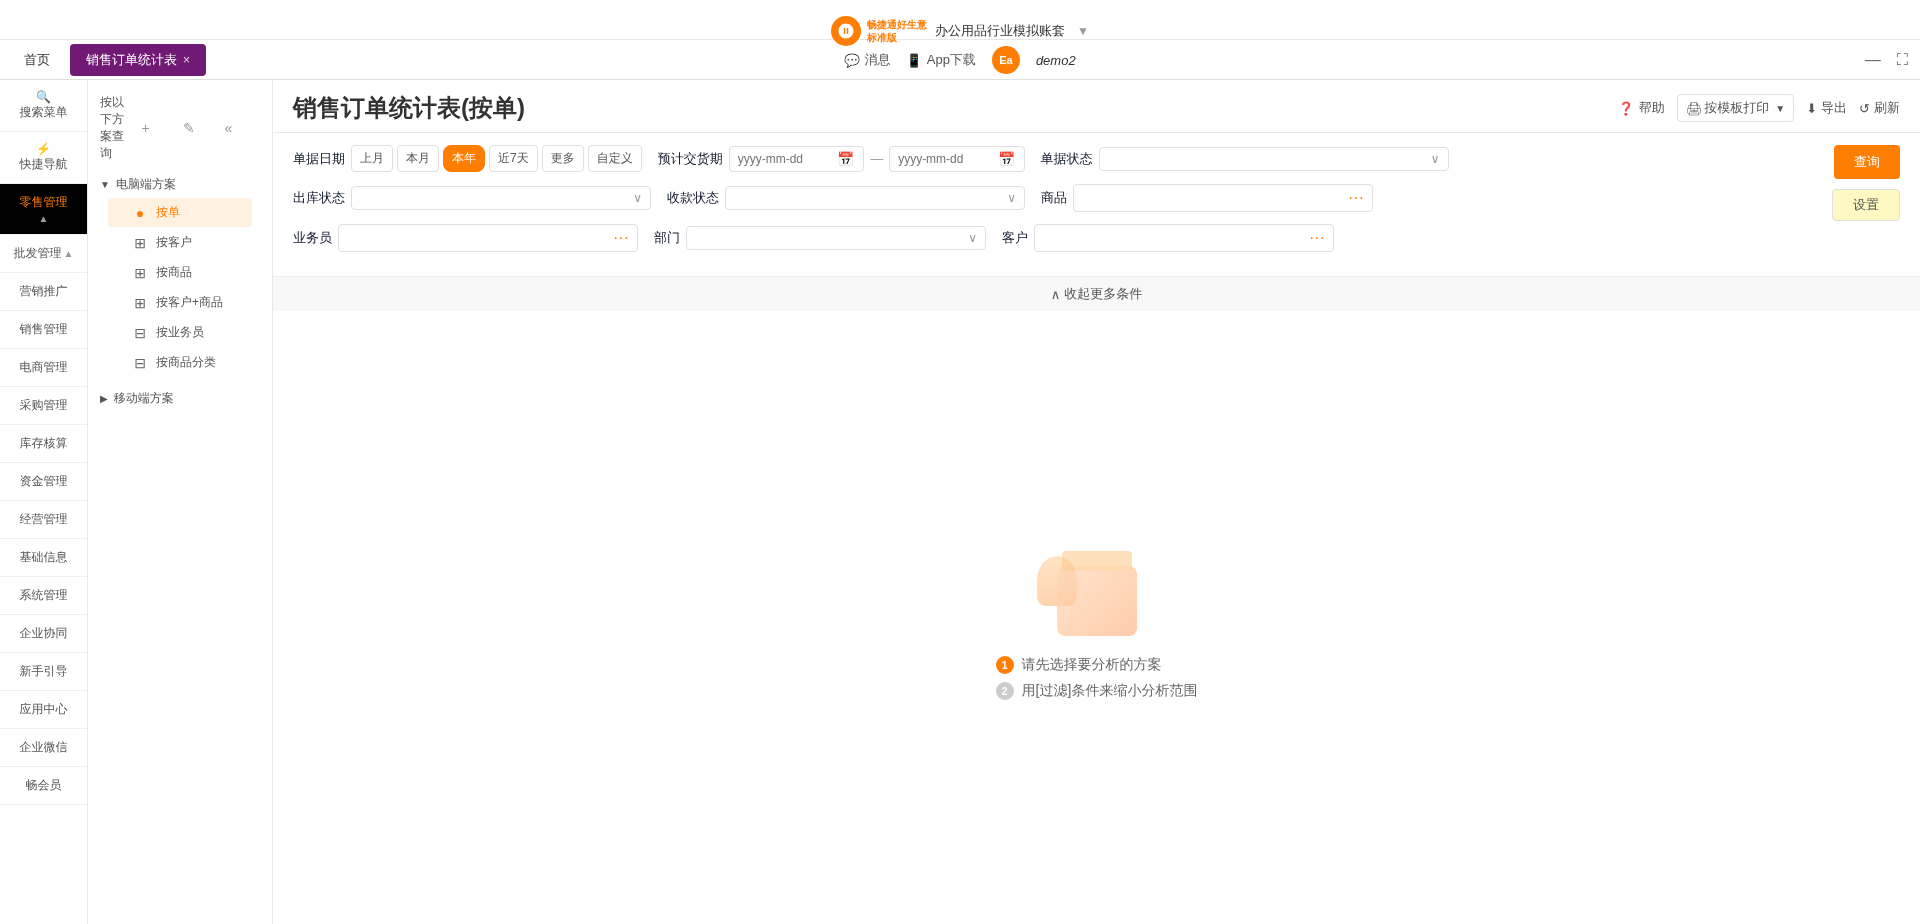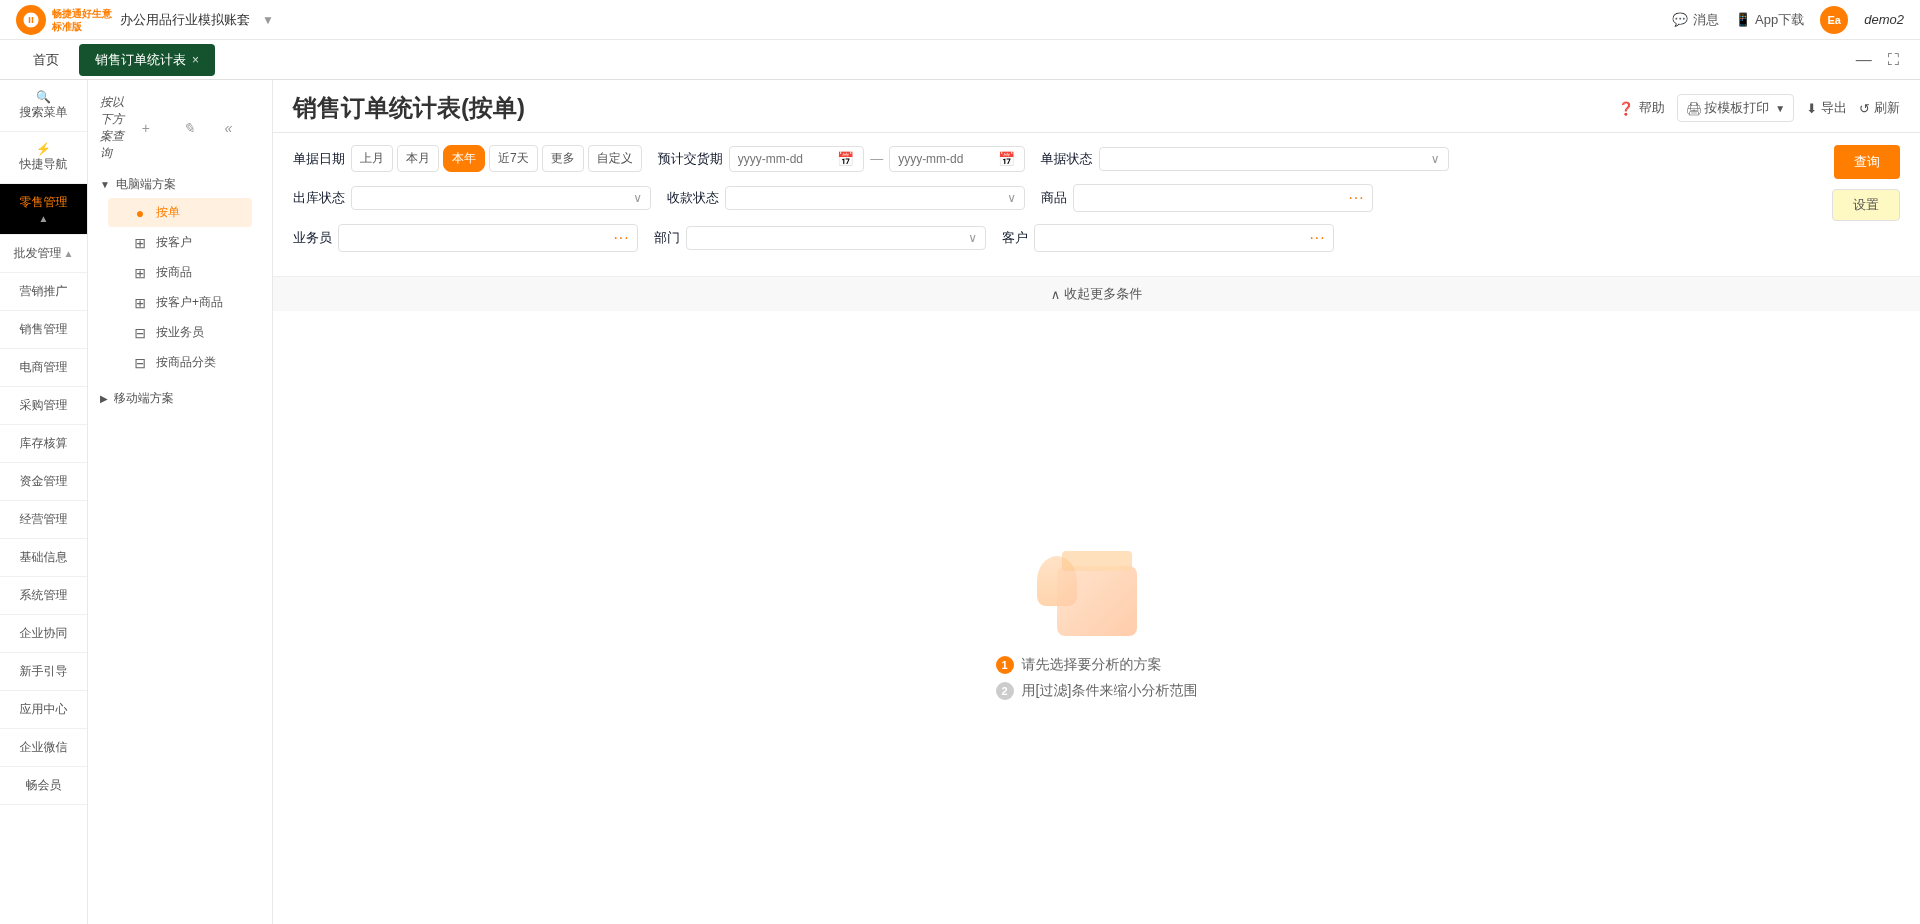--- a/index.html
+++ b/index.html
@@ -5,59 +5,60 @@
     * { box-sizing: border-box; margin: 0; padding: 0; font-family: 'Microsoft YaHei', '微软雅黑', sans-serif; }
     body { background: #f5f5f5; color: #333; font-size: 13px; display: flex; flex-direction: column; height: 924px; overflow: hidden; }
 
     
     .top-header {
       height: 40px;
       background: #fff;
       display: flex;
       align-items: center;
       justify-content: space-between;
-      padding: 6px 16px;
+      padding: 16px 16px;
       border-bottom: 1px solid #e8e8e8;
       position: relative;
+      flex-direction: column;
     }
     .top-header-left { display: flex; align-items: center; gap: 8px; }
     .logo-area { display: flex; align-items: center; gap: 6px; cursor: pointer; }
     .logo-circle { width: 30px; height: 30px; background: #ff7d00; border-radius: 50%; display: flex; align-items: center; justify-content: center; }
     .logo-circle svg { width: 18px; height: 18px; fill: white; }
     .logo-text { font-size: 11px; color: #ff7d00; font-weight: bold; line-height: 1.2; }
     .app-title { font-size: 13px; color: #333; text-align: right; }
     .app-title-dropdown { color: #999; font-size: 12px; cursor: pointer; margin-left: 4px; }
     .top-header-right { display: flex; align-items: center; gap: 16px; }
     .header-action { display: flex; align-items: center; gap: 4px; cursor: pointer; color: #555; font-size: 13px; }
     .user-avatar { width: 28px; height: 28px; border-radius: 50%; background: #ff7d00; display: flex; align-items: center; justify-content: center; color: white; font-size: 11px; font-weight: bold; cursor: pointer; }
 
     
     .tab-bar {
       height: 40px;
       background: #fff;
       display: flex;
       align-items: center;
       border-bottom: 1px solid #e0e0e0;
-      padding: 0 17px;
+      padding: 0 8px;
       gap: 4px;
     }
     .tab-item {
       height: 32px;
       padding: 0 16px;
       display: flex;
       align-items: center;
       gap: 6px;
       cursor: pointer;
       font-size: 13px;
       border-radius: 4px 4px 0 0;
       position: relative;
     }
     .tab-item.home { color: #333; }
     .tab-item.active {
-      background: #14532d;
+      background: #701a75;
       color: white;
       border-radius: 4px;
     }
     .tab-close { cursor: pointer; font-size: 12px; opacity: 0.8; }
     .tab-bar-right { margin-left: auto; display: flex; align-items: center; gap: 8px; }
     .tab-bar-action { cursor: pointer; color: #666; font-size: 16px; padding: 4px; }
 
     
     .main-layout {
       display: flex;
@@ -104,21 +105,20 @@
       overflow-y: auto;
       padding: 8px 0;
     }
     .left-panel-header {
       display: flex;
       align-items: center;
       padding: 6px 12px;
       gap: 6px;
       font-size: 12px;
       color: #555;
-      font-style: italic;
     }
     .left-panel-header span { flex: 1; }
     .left-panel-header .action-icon { cursor: pointer; color: #999; font-size: 14px; }
     .scheme-group { padding: 4px 12px; font-size: 12px; color: #333; }
     .scheme-group-header { display: flex; align-items: center; gap: 6px; cursor: pointer; padding: 4px 0; color: #555; }
     .scheme-group-header .arrow-icon { font-size: 10px; }
     .scheme-item {
       display: flex;
       align-items: center;
       gap: 8px;

